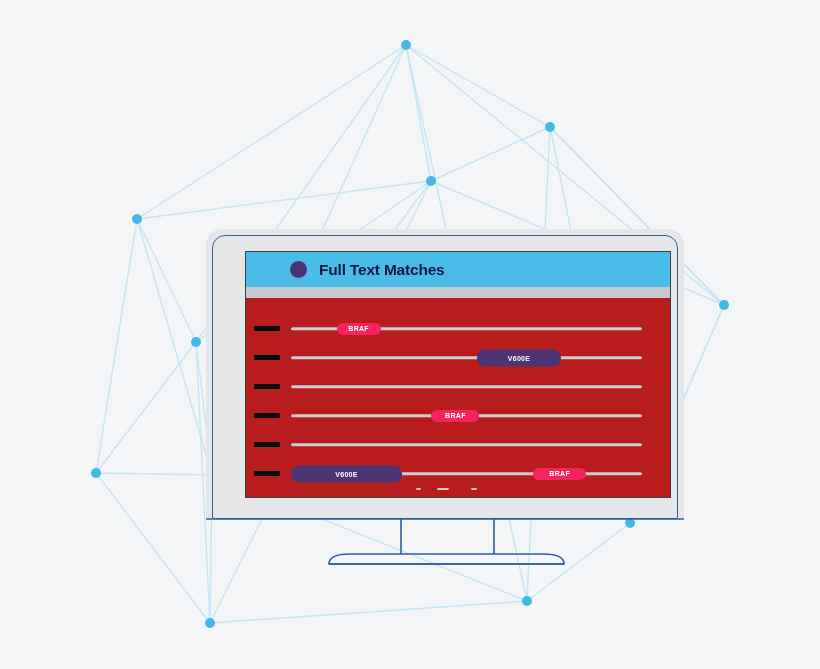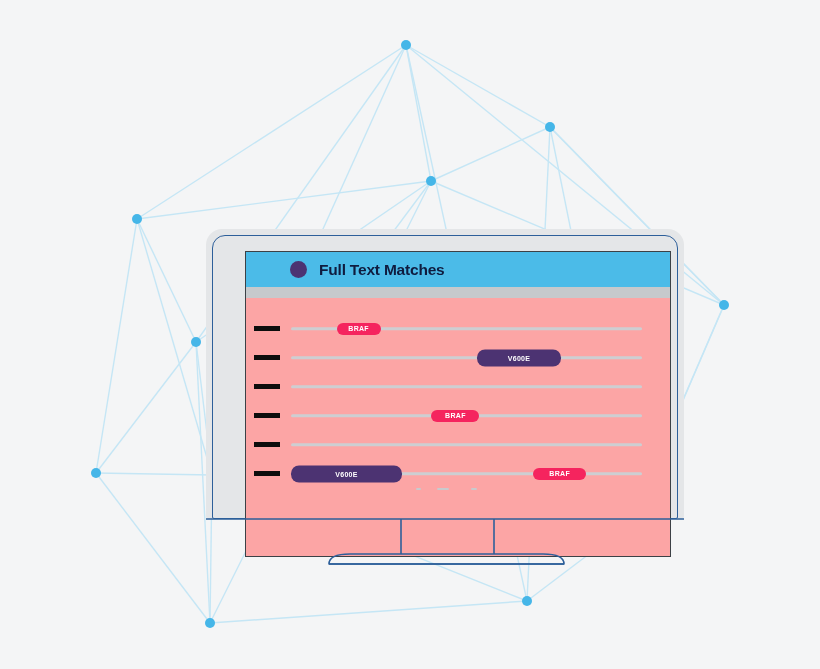--- a/index.html
+++ b/index.html
@@ -55,22 +55,22 @@
     border: 1.6px solid #2d5f9a;
     border-radius: 13px 13px 2px 2px;
     box-sizing: border-box;
     background: transparent;
   }
   #screen {
     position: absolute;
     left: 39px;
     top: 22px;
     width: 426px;
-    height: 306px;
-    background: #fca5a5;
+    height: 247px;
+    background: #b91c1c;
     border: 1.3px solid #3c4146;
     box-sizing: border-box;
     overflow: hidden;
   }
   
   #app-header {
     position: relative;
     height: 35px;
     background: #4bbbe8;
     display: flex;

